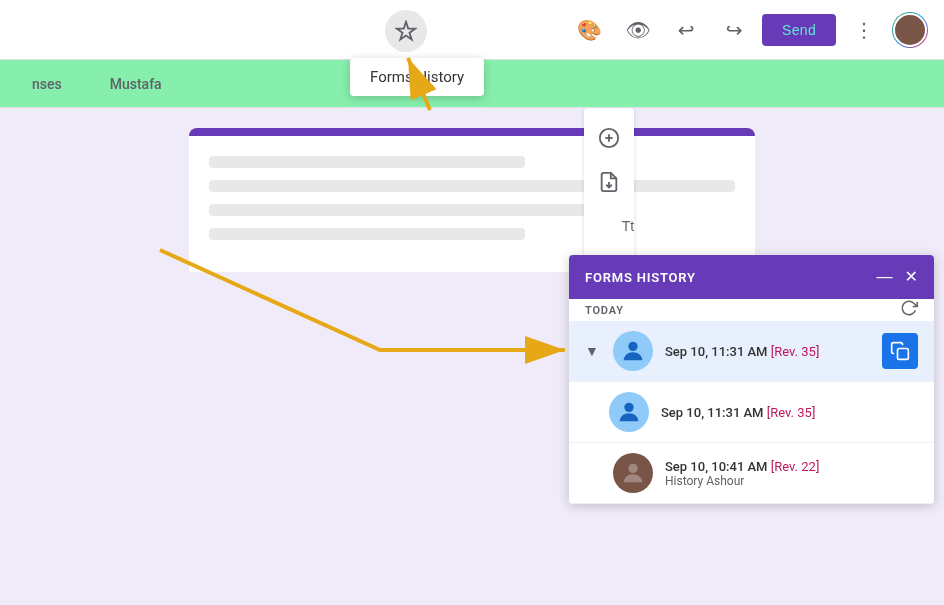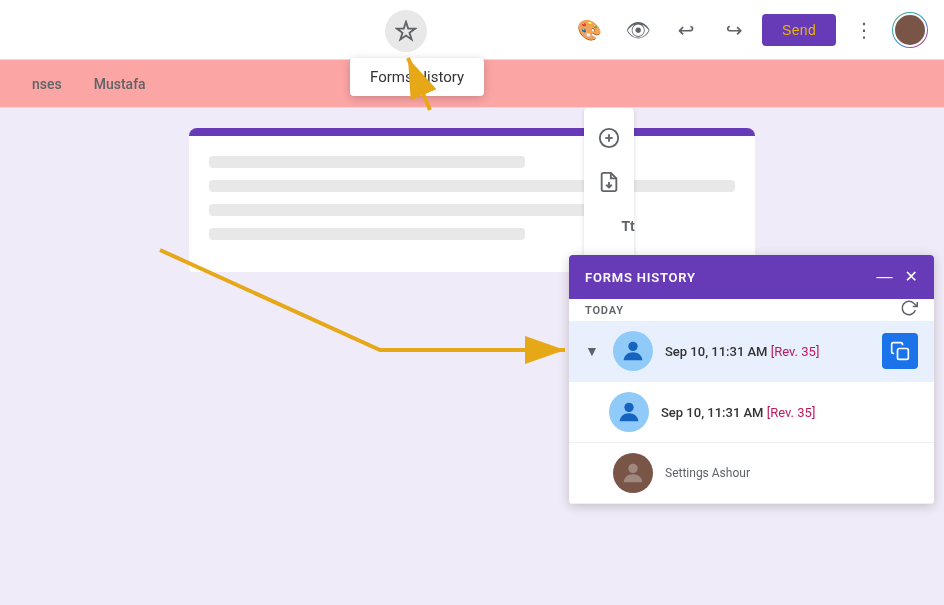--- a/index.html
+++ b/index.html
@@ -38,21 +38,21 @@
       cursor: pointer;
       display: flex;
       align-items: center;
       justify-content: center;
       font-size: 20px;
       color: #5f6368;
     }
 
     .send-btn {
       background: #673ab7;
-      color: #eab308;
+      color: #5eead4;
       border: none;
       border-radius: 4px;
       padding: 8px 20px;
       font-size: 14px;
       font-weight: 500;
       cursor: pointer;
       letter-spacing: 0.3px;
     }
 
     .toolbar-avatar {
@@ -74,25 +74,25 @@
       border: 2px solid #fff;
     }
 
     
     .nav-tabs {
       position: absolute;
       top: 60px;
       left: 0;
       right: 0;
       height: 48px;
-      background: #fca5a5;
+      background: #86efac;
       display: flex;
       align-items: flex-end;
       padding: 0 16px;
-      gap: 0;
+      gap: 16px;
       z-index: 9;
       border-bottom: 1px solid #e0e0e0;
     }
 
     .nav-tab {
       padding: 12px 16px;
       font-size: 14px;
       color: #5f6368;
       cursor: pointer;
       border-bottom: 3px solid transparent;
@@ -397,21 +397,21 @@
   </button>
   <button class="side-icon-btn">
     <svg width="22" height="22" viewBox="0 0 24 24" fill="none" stroke="#5f6368" stroke-width="2">
       <path d="M14 2H6a2 2 0 0 0-2 2v16a2 2 0 0 0 2 2h12a2 2 0 0 0 2-2V8z"></path>
         <polyline points="14 2 14 8 20 8"></polyline>
         <line x1="12" y1="18" x2="12" y2="12"></line>
         <polyline points="9 15 12 18 15 15"></polyline>
     </svg>
   </button>
   <button class="side-icon-btn">
-    <span style="font-size:14px;font-weight:700;color:#5f6368;margin-left:38px;">Tt</span>
+    <span style="font-size:14px;font-weight:400;color:#5f6368;margin-left:38px;">Tt</span>
   </button>
   <button class="side-icon-btn">
     <svg width="22" height="22" viewBox="0 0 24 24" fill="none" stroke="#5f6368" stroke-width="2">
       <rect x="3" y="3" width="18" height="18" rx="2"></rect>
         <circle cx="8.5" cy="8.5" r="1.5"></circle>
         <polyline points="21 15 16 10 5 21"></polyline>
     </svg>
   </button>
   <button class="side-icon-btn">
     <svg width="22" height="22" viewBox="0 0 24 24" fill="none" stroke="#5f6368" stroke-width="2">
@@ -486,21 +486,25 @@
 
   <div class="history-item">
     <span class="expand-icon" style="visibility:hidden;">▶</span>
     <div class="history-avatar photo">
       <svg viewBox="0 0 24 24" width="28" height="28" fill="#a1887f">
         <circle cx="12" cy="8" r="4"></circle>
         <path d="M4 20c0-4 3.6-7 8-7s8 3 8 7"></path>
       </svg>
     </div>
     <div class="history-item-info">
-      <div class="history-item-name">Settings Ashour</div>
+      <div class="history-item-time">
+        <span>Sep 10, 10:41 AM</span>
+        <span class="history-item-rev">[Rev. 22]</span>
+      </div>
+      <div class="history-item-name">History Ashour</div>
     </div>
   </div>
 </div>
 
 <svg class="arrow-svg" viewBox="0 0 944 605" xmlns="http://www.w3.org/2000/svg">
   <defs>
     <marker id="arrowhead" markerWidth="10" markerHeight="7" refX="10" refY="3.5" orient="auto">
       <polygon points="0 0, 10 3.5, 0 7" fill="#e6a817"></polygon>
     </marker>
   </defs>

